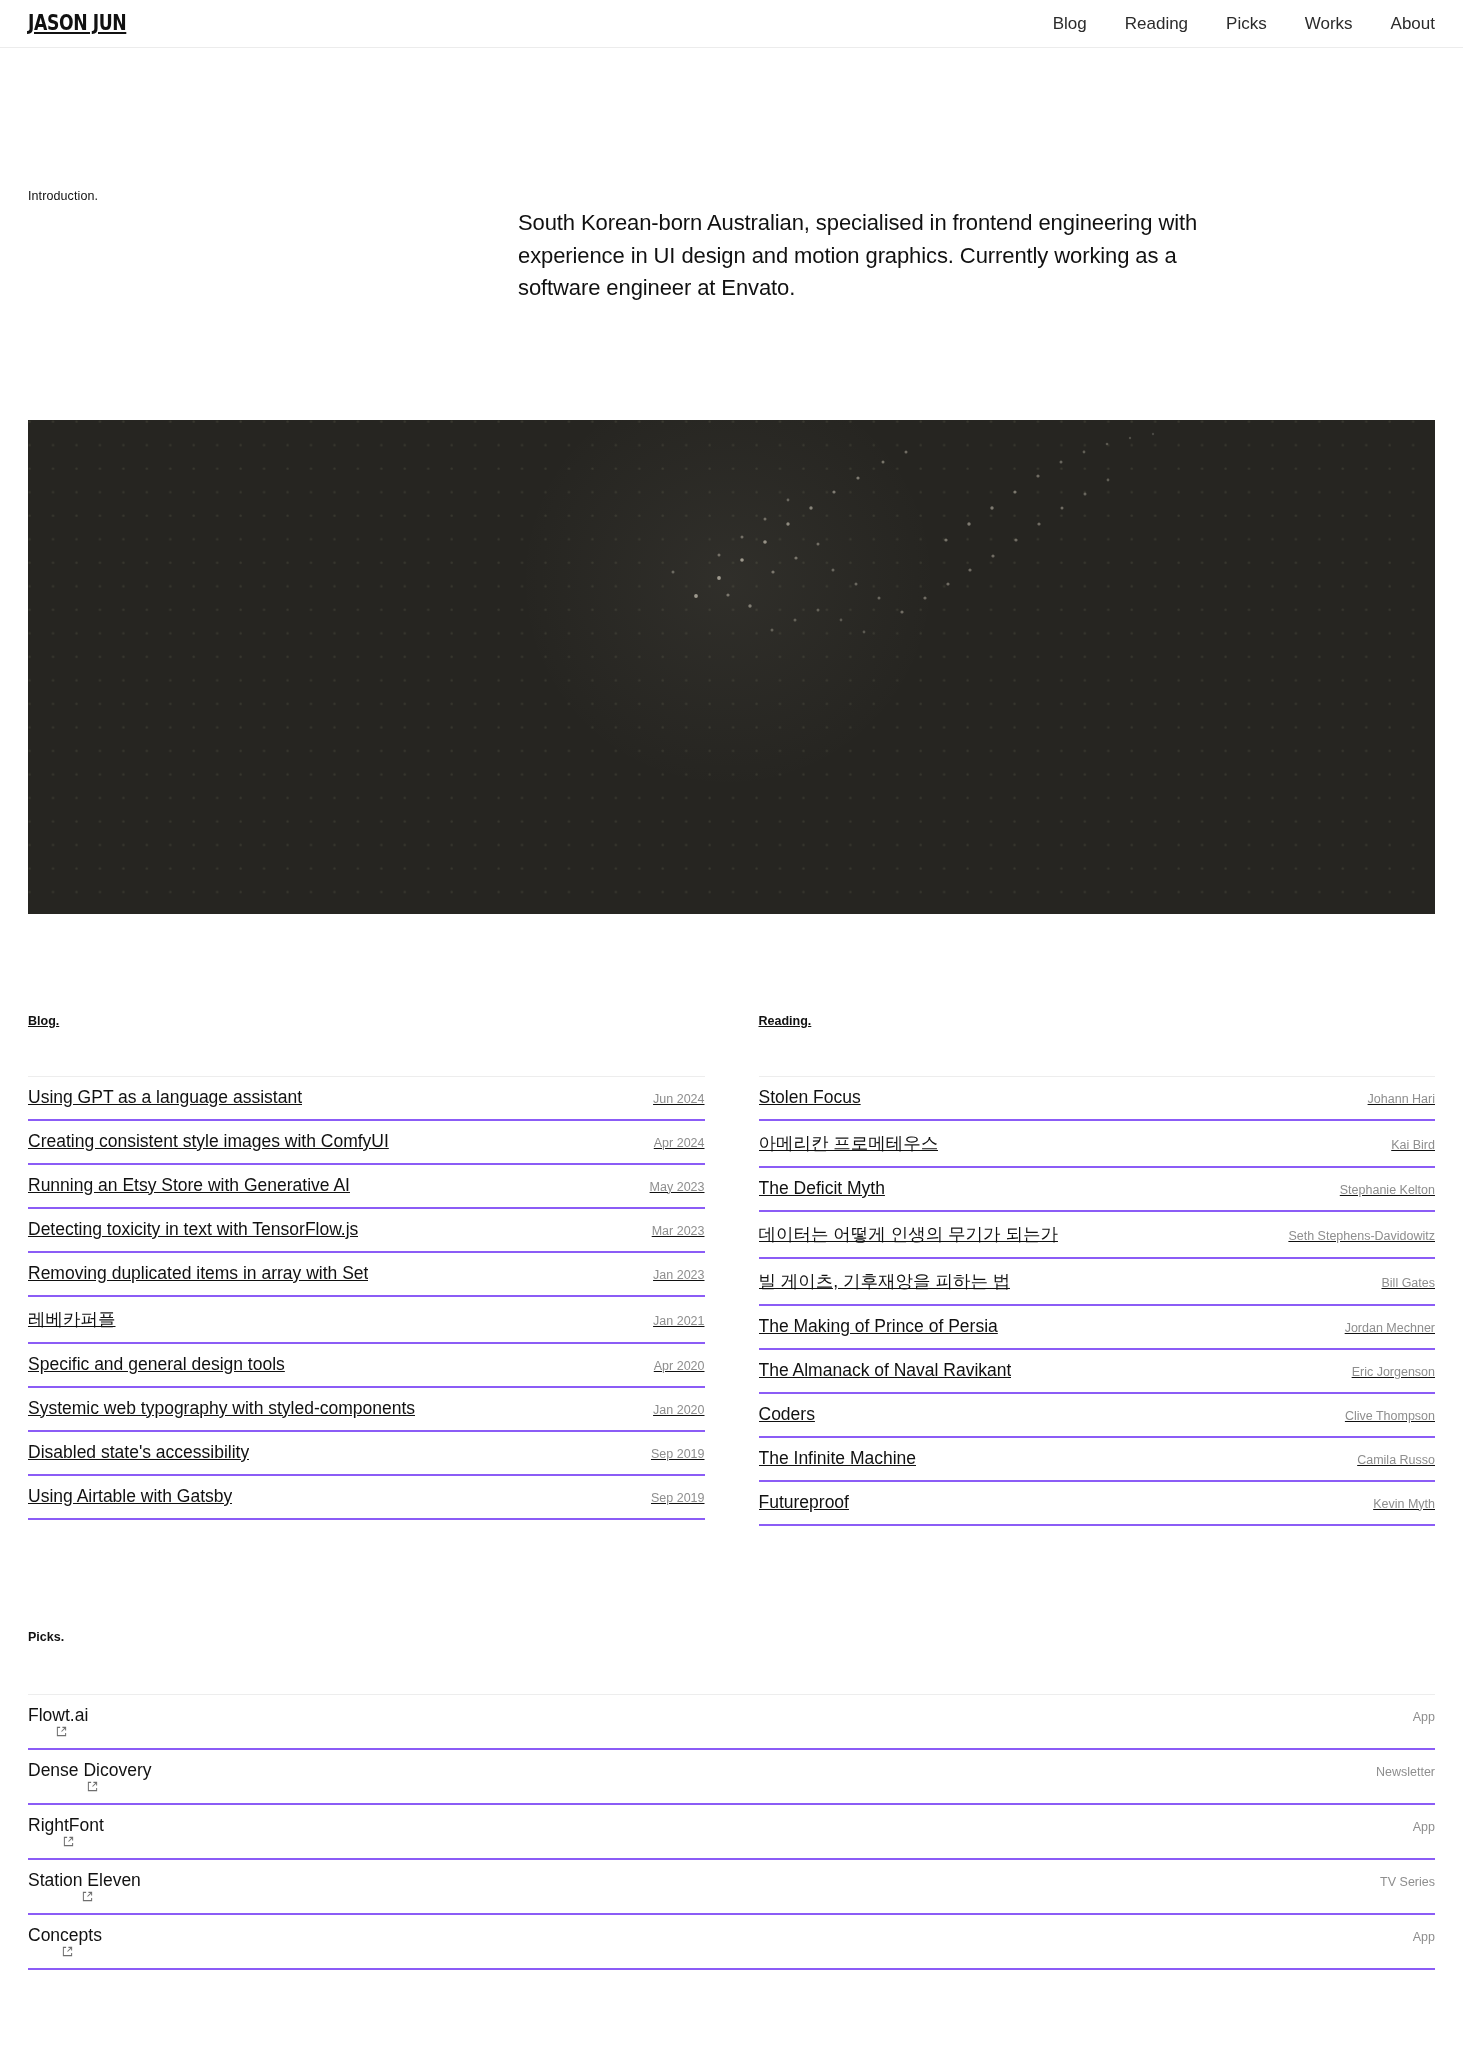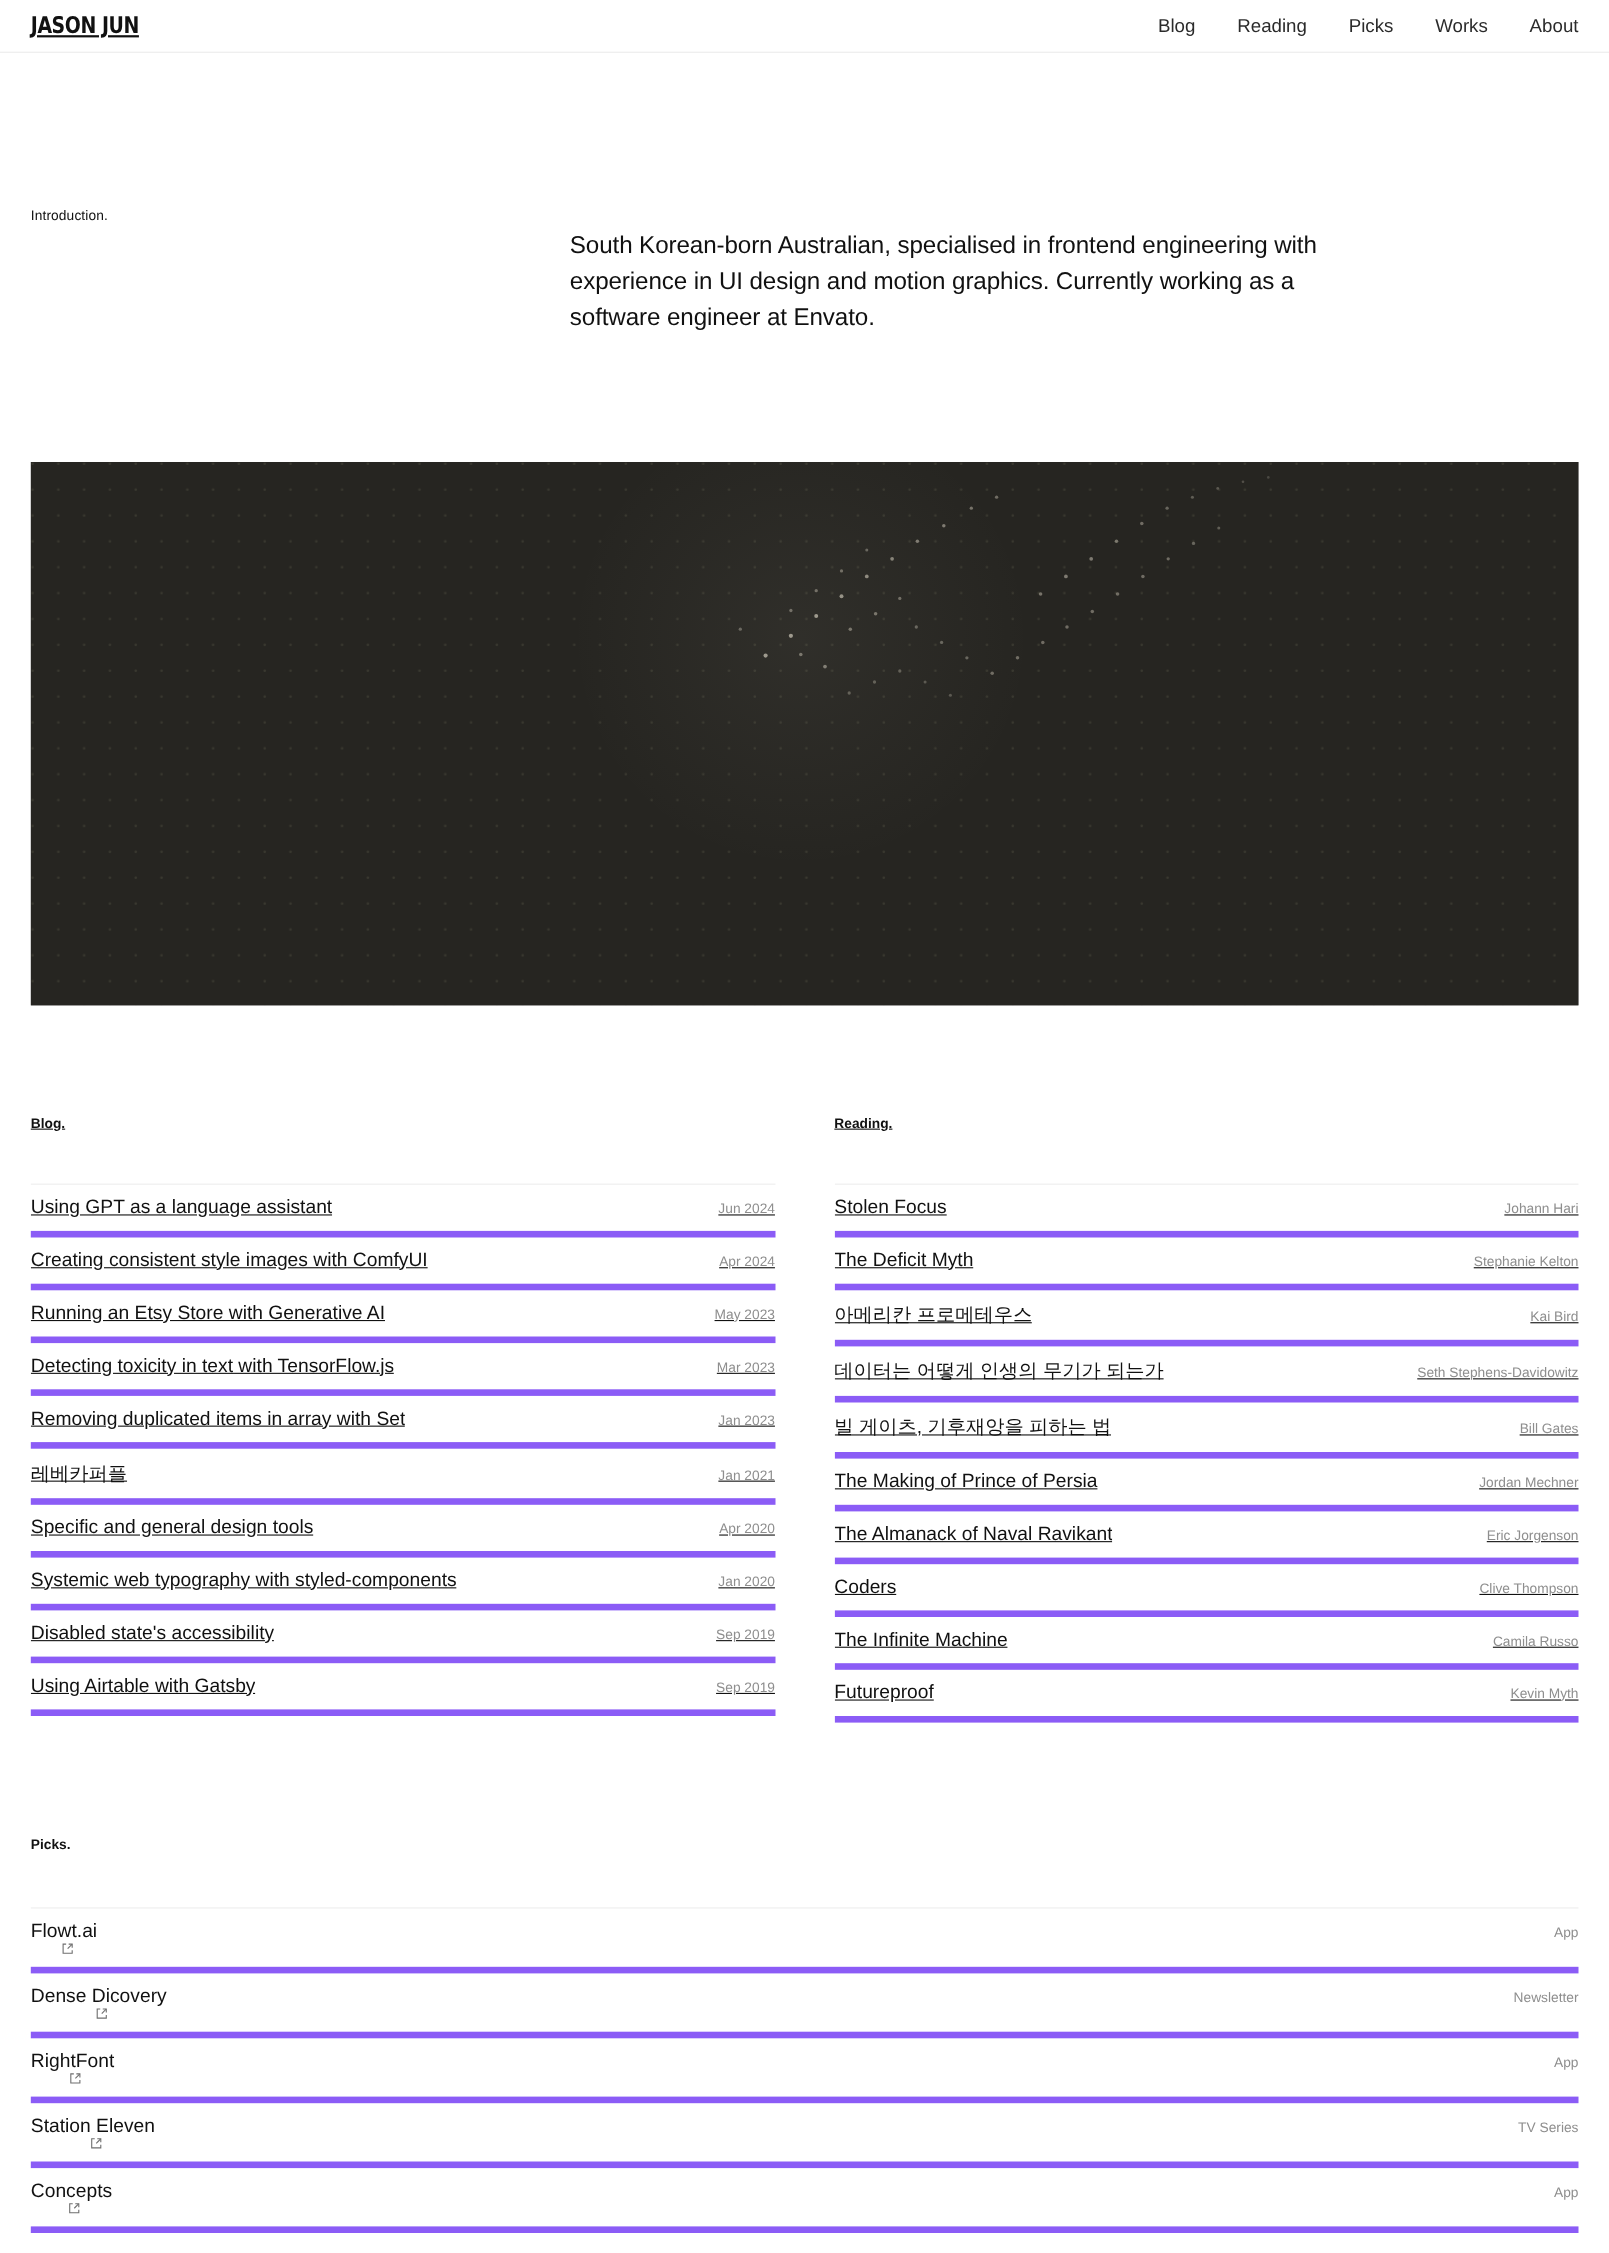--- a/index.html
+++ b/index.html
@@ -94,21 +94,21 @@
     font-weight: 700;
     color: #111;
     margin-bottom: 48px;
   }
   .list { display: block; }
   .row {
     display: flex;
     align-items: baseline;
     gap: 10px;
     padding: 10px 0 11px 0;
-    border-bottom: 6px solid #8b5cf6;
+    border-bottom: 2px solid #8b5cf6;
     cursor: pointer;
     text-decoration: none;
     color: inherit;
   }
   .row:first-child { border-top: 1px solid #ededed; }
   .row-title {
     font-size: 17.5px;
     color: #111;
     white-space: nowrap;
     overflow: hidden;
@@ -288,28 +288,28 @@
 
     <div class="col">
       <div class="col-label">Reading.</div>
       <div class="list">
         <a class="row" href="#">
           <span class="row-title">Stolen Focus</span>
           <span class="row-spacer"></span>
           <span class="row-meta">Johann Hari</span>
         </a>
         <a class="row" href="#">
+          <span class="row-title">아메리칸 프로메테우스</span>
+          <span class="row-spacer"></span>
+          <span class="row-meta">Kai Bird</span>
+        </a>
+        <a class="row" href="#">
           <span class="row-title">The Deficit Myth</span>
           <span class="row-spacer"></span>
           <span class="row-meta">Stephanie Kelton</span>
-        </a>
-        <a class="row" href="#">
-          <span class="row-title">아메리칸 프로메테우스</span>
-          <span class="row-spacer"></span>
-          <span class="row-meta">Kai Bird</span>
         </a>
         <a class="row" href="#">
           <span class="row-title">데이터는 어떻게 인생의 무기가 되는가</span>
           <span class="row-spacer"></span>
           <span class="row-meta">Seth Stephens-Davidowitz</span>
         </a>
         <a class="row" href="#">
           <span class="row-title">빌 게이츠, 기후재앙을 피하는 법</span>
           <span class="row-spacer"></span>
           <span class="row-meta">Bill Gates</span>

